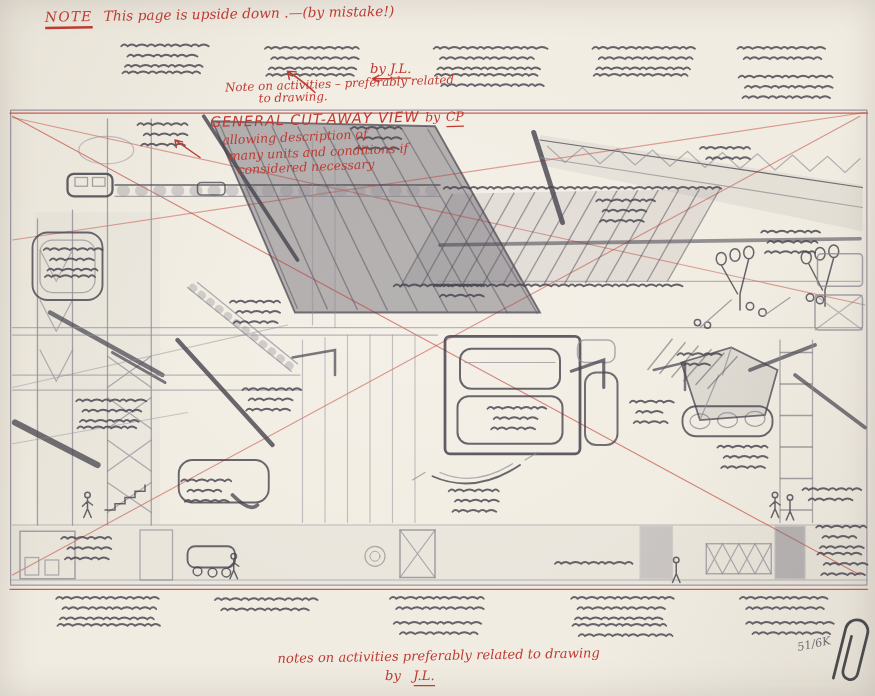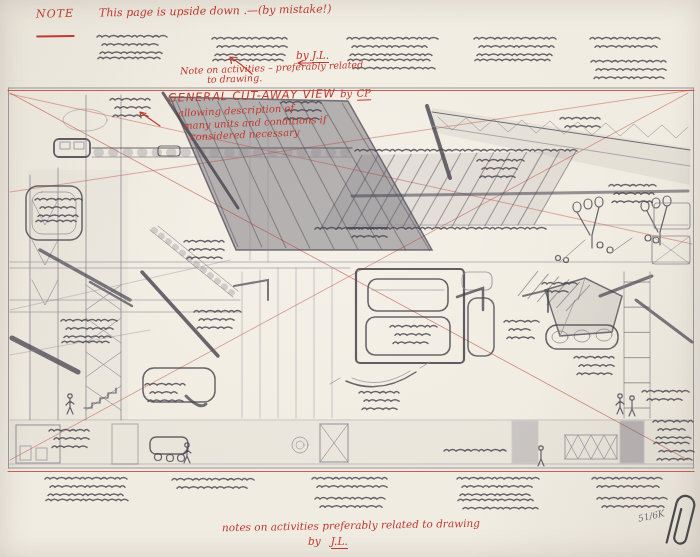--- a/index.html
+++ b/index.html
@@ -16,21 +16,21 @@
       radial-gradient(ellipse at 48% 42%, rgba(255,255,255,.25), rgba(0,0,0,0) 60%),
       linear-gradient(115deg, rgba(120,110,95,.07), rgba(0,0,0,0) 30%, rgba(0,0,0,0) 75%, rgba(110,100,90,.10)),
       var(--paper);
     box-shadow:inset 0 0 28px rgba(90,80,70,.18);
   }
   svg{position:absolute;left:0;top:0;}
   .hand{position:absolute;color:var(--ink-red);font-style:italic;white-space:nowrap;line-height:1;}
   .serifhand{font-family:"DejaVu Serif",serif;}
   .caps{font-family:"DejaVu Sans",sans-serif;}
   .u{border-bottom:1.5px solid var(--ink-red);padding-bottom:1px;text-align:center;}
-  .note-label{border-bottom:2.5px solid var(--ink-red);padding-bottom:15px;margin-right:25px;letter-spacing:1px;}
+  .note-label{border-bottom:2.5px solid var(--ink-red);padding-bottom:1px;margin-right:9px;letter-spacing:1px;}
   .pencil-note{color:#6e6b74;}
   
   .scr{fill:none;stroke:var(--graphite);stroke-width:1.5;stroke-linecap:round;opacity:.82;}
   .hat{stroke:#55525e;stroke-width:1.1;opacity:.5;}
   .g1{stroke:var(--graphite);fill:none;stroke-linecap:round;}
   .gl{stroke:var(--graphite-light);fill:none;stroke-linecap:round;}
   .red{stroke:var(--ink-red);fill:none;stroke-linecap:round;}
 </style>
 </head>
 <body>

